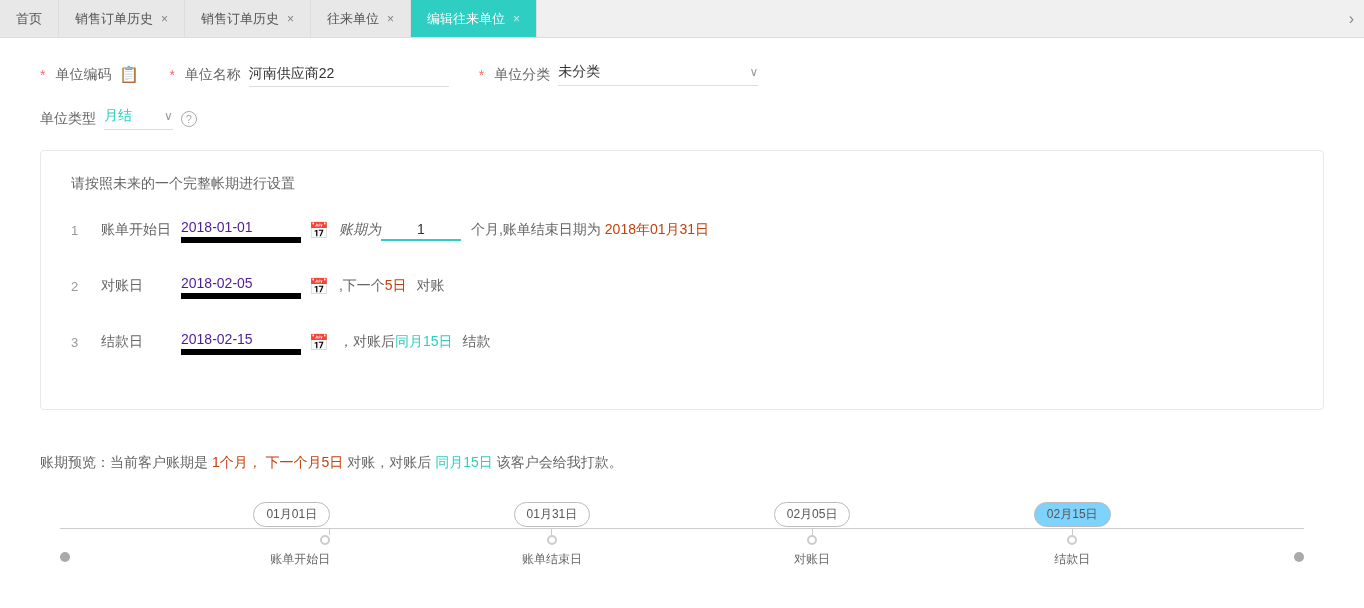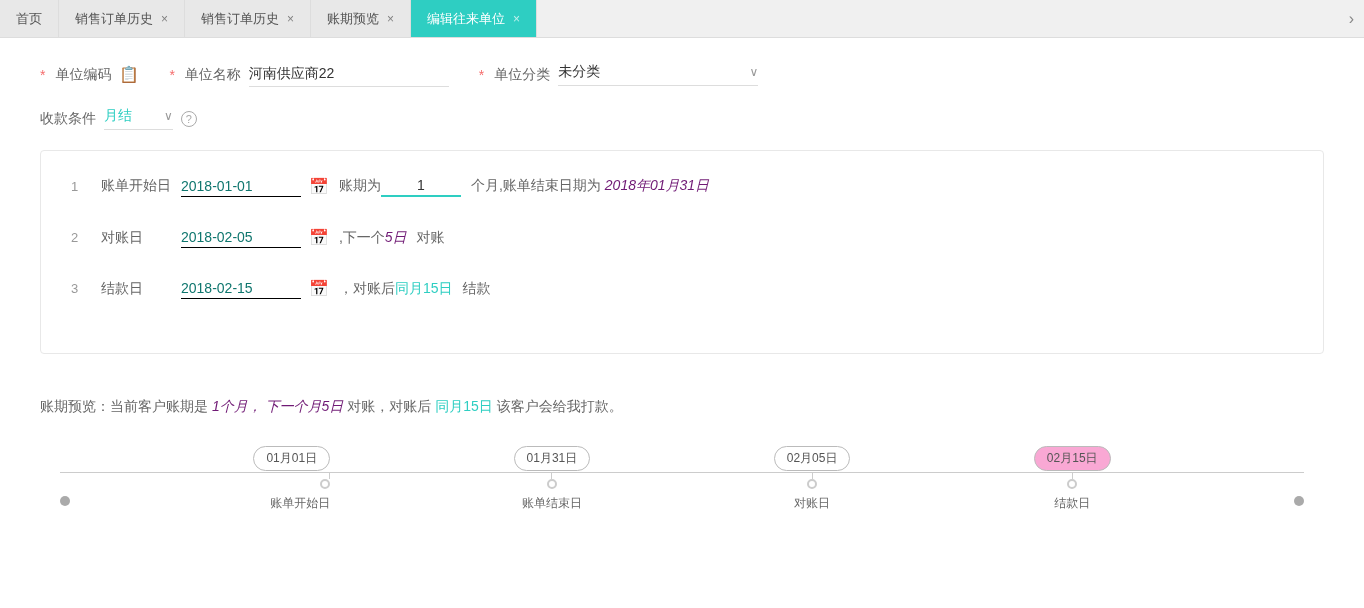--- a/index.html
+++ b/index.html
@@ -206,25 +206,25 @@
     }
 
     .row-label {
       width: 80px;
       color: #666;
     }
 
     .date-input {
       width: 120px;
       border: none;
-      border-bottom: 1px solid #000000;
+      border-bottom: 6px solid #000000;
       outline: none;
       font-size: 14px;
       padding: 2px 0;
-      color: #0f766e;
+      color: #4c1d95;
       background: transparent;
     }
 
     .period-input {
       width: 80px;
       border: none;
       border-bottom: 2px solid #2ecec2;
       outline: none;
       font-size: 14px;
       padding: 2px 4px;
@@ -232,22 +232,21 @@
       background: transparent;
       text-align: center;
     }
 
     .info-text {
       color: #666;
       margin-left: 10px;
     }
 
     .highlight-orange {
-      color: #701a75;
-      font-style: italic;
+      color: #c2410c;
     }
 
     .highlight-teal {
       color: #2ecec2;
     }
 
     
     .preview-text {
       font-size: 14px;
       color: #666;
@@ -264,21 +263,21 @@
   </div>
   <div class="tab-item">
     <span>销售订单历史</span>
     <span class="tab-close">×</span>
   </div>
   <div class="tab-item">
     <span>销售订单历史</span>
     <span class="tab-close">×</span>
   </div>
   <div class="tab-item">
-    <span>账期预览</span>
+    <span>往来单位</span>
     <span class="tab-close">×</span>
   </div>
   <div class="tab-item active">
     <span>编辑往来单位</span>
     <span class="tab-close">×</span>
   </div>
   <div class="tab-expand">›</div>
 </div>
 
 <div class="main-content">
@@ -300,37 +299,38 @@
       <span class="form-label">单位分类</span>
       <div class="select-classification">
         <span class="value">未分类</span>
         <span class="chevron-down">∨</span>
       </div>
     </div>
   </div>
 
   <div class="form-row">
     <div class="form-group">
-      <span class="form-label">收款条件</span>
+      <span class="form-label">单位类型</span>
       <div class="select-wrapper">
         <span class="select-value">月结</span>
         <span class="chevron-down">∨</span>
       </div>
       <div class="help-icon">?</div>
     </div>
   </div>
 
   <div class="settings-box">
+    <div class="settings-title">请按照未来的一个完整帐期进行设置</div>
 
     <div class="settings-row">
       <span class="row-number">1</span>
       <span class="row-label">账单开始日</span>
       <input class="date-input" type="text" value="2018-01-01" style="">
       <span class="calendar-icon" style="margin-left:8px;">📅</span>
-      <span class="info-text" style="">账期为</span>
+      <span class="info-text" style="font-style:italic;">账期为</span>
       <input class="period-input" type="text" value="1" style="">
       <span class="info-text">个月,账单结束日期为</span>
       <span class="highlight-orange" style="margin-left:4px;">2018年01月31日</span>
     </div>
 
     <div class="settings-row">
       <span class="row-number">2</span>
       <span class="row-label">对账日</span>
       <input class="date-input" type="text" value="2018-02-05" style="">
       <span class="calendar-icon" style="margin-left:8px;">📅</span>
@@ -384,21 +384,21 @@
       </div>
 
       <div style="display: flex; flex-direction: column; align-items: center; position: relative;">
         <div style="border: 1px solid #bbb; border-radius: 14px; padding: 3px 12px; font-size: 12px; color: #555; background: #fff; white-space: nowrap; margin-bottom: 2px;">02月05日</div>
         <div style="width: 1px; height: 6px; background: #ccc;"></div>
         <div style="width: 10px; height: 10px; border-radius: 50%; background: #fff; border: 2px solid #ccc;"></div>
         <div style="font-size: 12px; color: #666; margin-top: 6px; white-space: nowrap;">对账日</div>
       </div>
 
       <div style="display: flex; flex-direction: column; align-items: center; position: relative;">
-        <div style="border: 1px solid #bbb; border-radius: 14px; padding: 3px 12px; font-size: 12px; color: #555; background: #f9a8d4; white-space: nowrap; margin-bottom: 2px;">02月15日</div>
+        <div style="border: 1px solid #bbb; border-radius: 14px; padding: 3px 12px; font-size: 12px; color: #555; background: #7dd3fc; white-space: nowrap; margin-bottom: 2px;">02月15日</div>
         <div style="width: 1px; height: 6px; background: #ccc;"></div>
         <div style="width: 10px; height: 10px; border-radius: 50%; background: #fff; border: 2px solid #ccc;"></div>
         <div style="font-size: 12px; color: #666; margin-top: 6px; white-space: nowrap;">结款日</div>
       </div>
 
       <div style="display: flex; flex-direction: column; align-items: center; position: relative;">
         <div style="width: 10px; height: 10px; border-radius: 50%; background: #aaa; margin-bottom: 6px; margin-top: 21px;"></div>
       </div>
     </div>
   </div>

